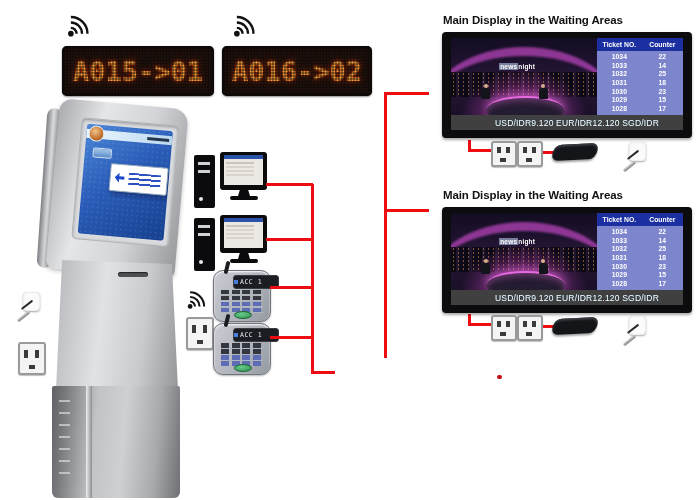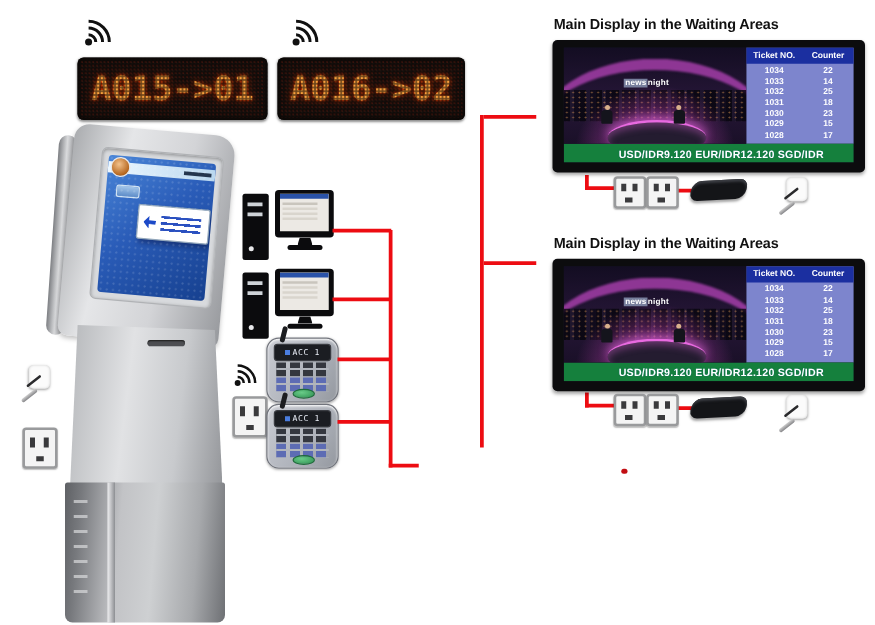--- a/index.html
+++ b/index.html
@@ -80,22 +80,22 @@
   .mstand{position:absolute;left:44px;top:38px;width:12px;height:6px;background:#0b0b0d;
        clip-path:polygon(15% 0,85% 0,100% 100%,0 100%);}
   .mbase{position:absolute;left:36px;top:44px;width:28px;height:4px;background:#0b0b0d;border-radius:2px;}
 
   
   .keypad{position:absolute;width:56px;height:50px;border-radius:10px;border:1px solid #71747c;
        background:linear-gradient(120deg,#caccd3,#adb1b9 60%,#94989f);
        box-shadow:inset 0 1px 2px #fff,0 1px 2px rgba(0,0,0,.3);}
   .kp-antenna{position:absolute;left:11px;top:-10px;width:4px;height:13px;background:#1c1d20;
        border-radius:2px;transform:rotate(14deg);}
-  .kp-screen{position:absolute;left:5px;top:4px;width:44px;height:12px;background:#1b1d22;border-radius:3px;
-       border:1px solid #3a3c42;display:flex;align-items:center;justify-content:center;}
+  .kp-screen{position:absolute;left:19px;top:4px;width:44px;height:12px;background:#1b1d22;border-radius:3px;
+       border:1px solid #3a3c42;display:flex;align-items:center;}
   .kp-screen span{color:#e9edf6;font-size:6.5px;font-family:"DejaVu Sans Mono",monospace;letter-spacing:.5px;}
   .kp-screen::before{content:"";width:4px;height:4px;background:#4a7de0;margin-right:2px;}
   .kp-dark,.kp-blue{position:absolute;left:7px;width:42px;height:11px;}
   .kp-dark{top:19px;background:repeating-linear-gradient(90deg,#34373f 0 8px,transparent 8px 10.7px);}
   .kp-blue{top:31px;background:repeating-linear-gradient(90deg,#5d6cb4 0 8px,transparent 8px 10.7px);}
   .kp-dark::after,.kp-blue::after{content:"";position:absolute;inset:0;
        background:repeating-linear-gradient(180deg,transparent 0 4.5px,#b1b5bd 4.5px 6px);}
   .kp-go{position:absolute;left:20px;bottom:2px;width:16px;height:6px;border-radius:50%;
        background:radial-gradient(ellipse at 40% 35%,#69cb88,#2e9051);border:1px solid #1f6a3a;}
 
@@ -153,21 +153,21 @@
   .ns-logo{position:absolute;left:33%;top:33%;font-size:6.5px;font-weight:bold;color:#fff;letter-spacing:.2px;}
   .ns-logo .logo-box{background:rgba(132,142,172,.88);padding:0 1px;}
   .ttable{flex:1;display:flex;flex-direction:column;background:#7d85cd;}
   .thead{height:13px;background:#1b2fa0;color:#fff;font-weight:bold;font-size:6.8px;display:flex;align-items:center;}
   .thead span:first-child{width:52%;text-align:center;}
   .thead span:last-child{width:48%;text-align:center;}
   .tbody{flex:1;display:flex;flex-direction:column;padding:1px 0 2px;}
   .trow{flex:1;display:flex;align-items:center;color:#fff;font-weight:bold;font-size:6.8px;}
   .trow span:first-child{width:52%;text-align:center;}
   .trow span:last-child{width:48%;text-align:center;}
-  .ticker{height:15px;background:#15803d;color:#fff;font-weight:bold;font-size:8.5px;display:flex;
+  .ticker{height:15px;background:#404040;color:#fff;font-weight:normal;font-size:8.5px;display:flex;
        align-items:center;justify-content:center;letter-spacing:.2px;white-space:nowrap;
        text-shadow:0 0 1px rgba(0,90,130,.7);padding-left:20px;}
 </style>
 </head>
 <body>
 
 <div class="canvas">
 
   <svg class="wifi" style="left:66px;top:12px" width="26" height="27" viewBox="0 0 24 24">
     <circle cx="4.5" cy="19.5" r="2.6" fill="#111"></circle>

